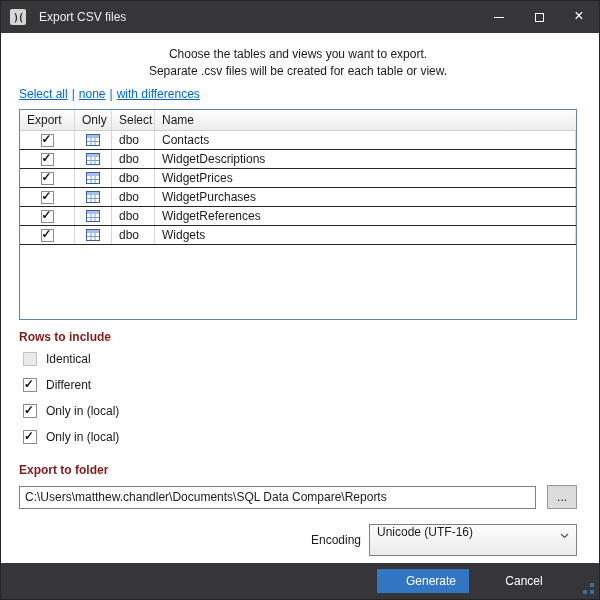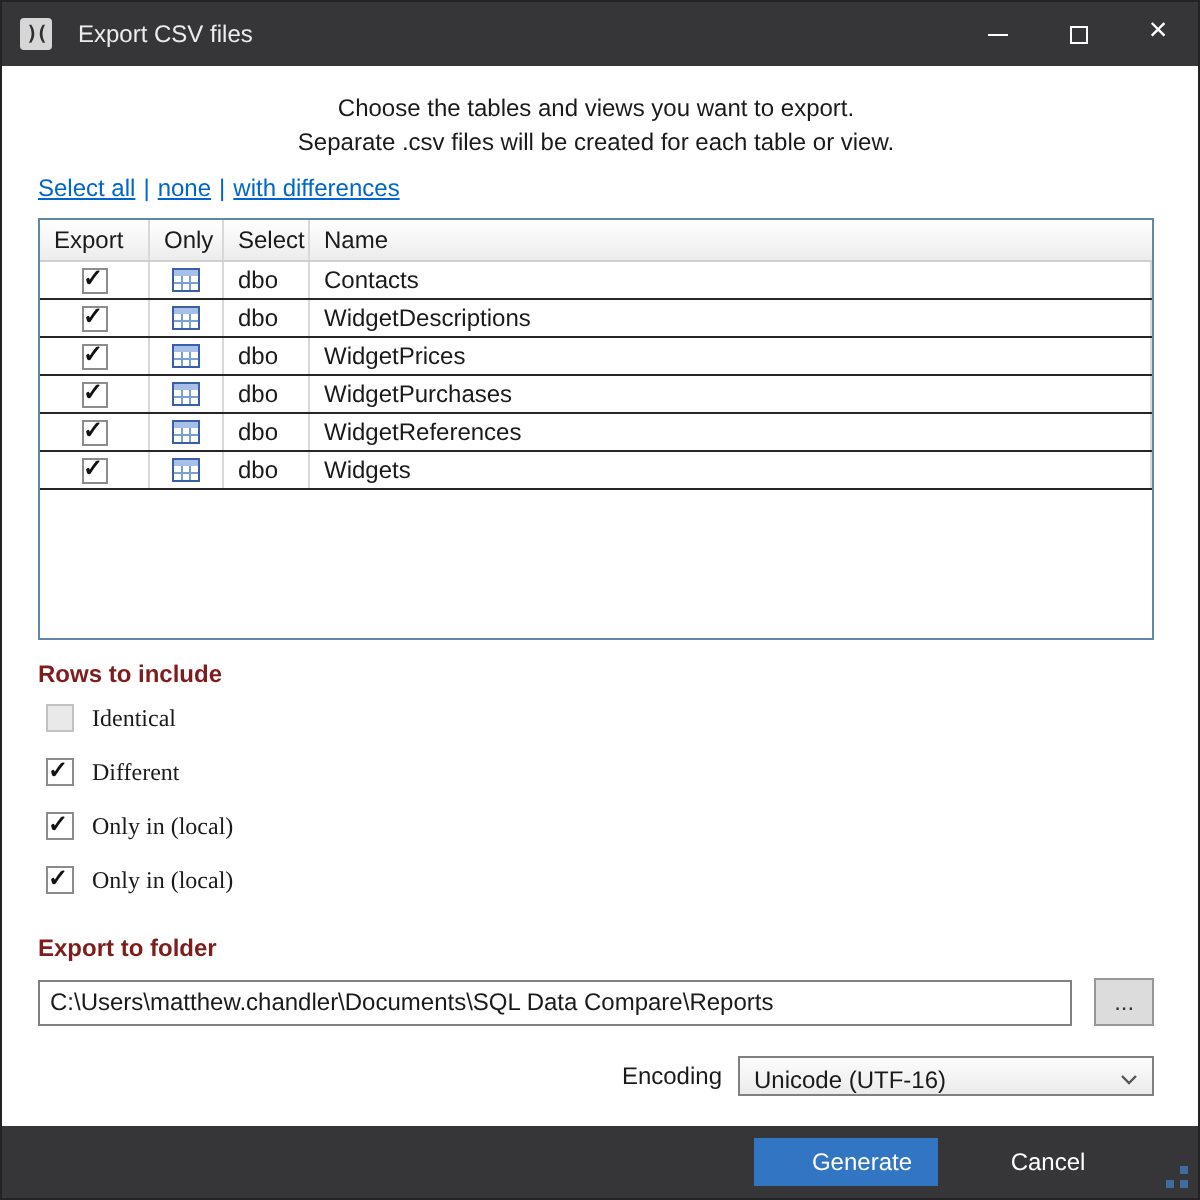--- a/index.html
+++ b/index.html
@@ -73,43 +73,43 @@
   }
   .cb.disabled { background:#e9e9e9; border-color:#c2c2c2; }
 
   .tbl-icon { width:14px; height:12px; display:block; }
 
   
   .section-heading { font-weight:bold; font-size:12px; color:#7f1d1d; }
   .h-rows { margin-top:10px; }
   .h-folder { margin-top:19px; }
 
-  .opt { display:flex; align-items:flex-start; margin:12px 0 0 4px;font-family:Liberation Serif, serif; }
+  .opt { display:flex; align-items:flex-end; margin:12px 0 0 4px; }
   .opt:first-of-type { margin-top:8px; }
   .opt .cb { width:14px; height:14px; }
   .opt .cb span { top:-2px; }
   .opt .opt-label { margin-left:9px; }
 
   .folder-row { display:flex; align-items:center; margin-top:8px; }
   .folder-input {
     width:520px; height:23px; border:1px solid #808080; font-size:12px;
     padding:0 5px; color:#1a1a1a; font-family:"Liberation Sans", sans-serif;
   }
   .browse-btn {
     margin-left:11px; width:30px; height:24px; background:#dcdcdc;
     border:1px solid #979797; font-size:12px; color:#333;
     font-family:"Liberation Sans", sans-serif; line-height:10px;
   }
 
   .encoding-row { display:flex; align-items:center; justify-content:flex-end; margin-top:15px; }
   .encoding-label { margin-right:8px; }
   .combo {
-    width:208px; height:20px; border:1px solid #808080;
+    width:208px; height:32px; border:1px solid #808080;
     background:linear-gradient(#fdfdfd,#ebebeb);
-    display:flex; align-items:flex-end; padding-left:7px; position:relative;
+    display:flex; align-items:flex-start; padding-left:7px; position:relative;
     font-size:12px; cursor:default;
   }
   .combo .chev { position:absolute; right:7px; top:8px; }
 
   
   .footer {
     position:absolute; left:0; right:0; bottom:0; height:36px;
     background:#363639; display:flex; align-items:center;
     justify-content:flex-end; padding-right:40px; gap:20px;
   }

